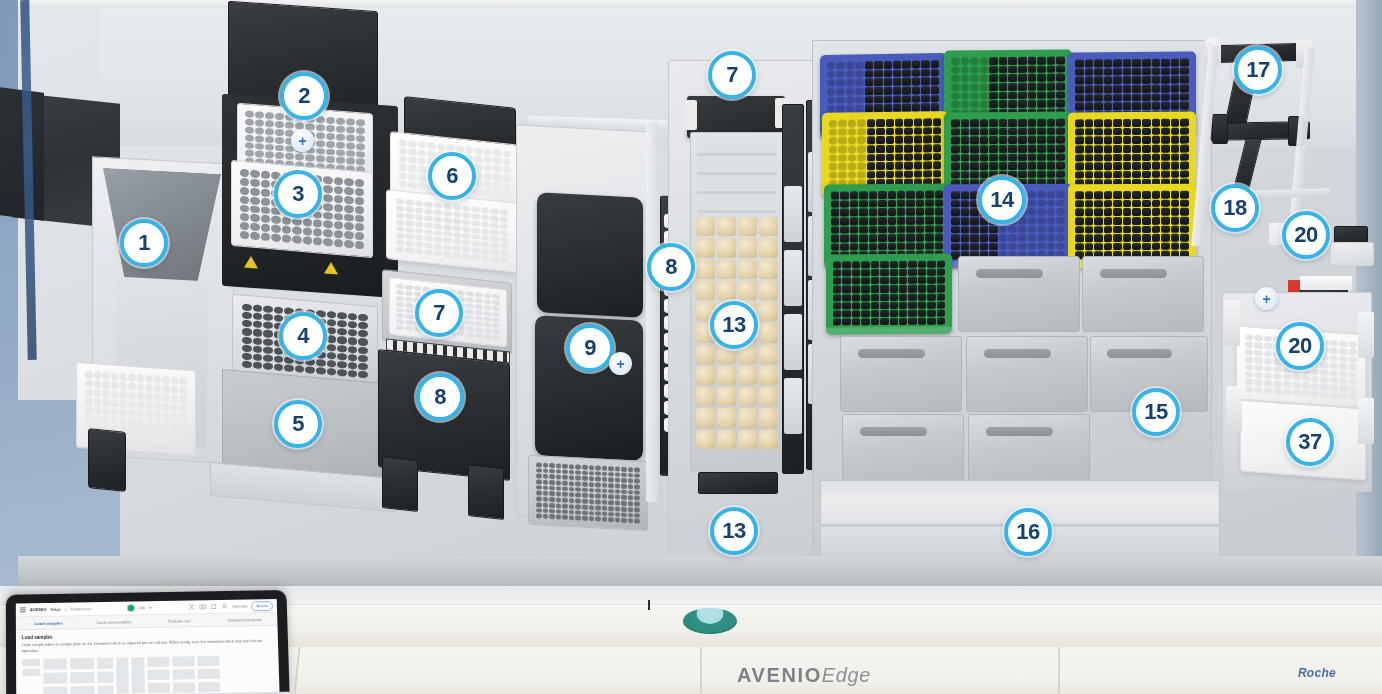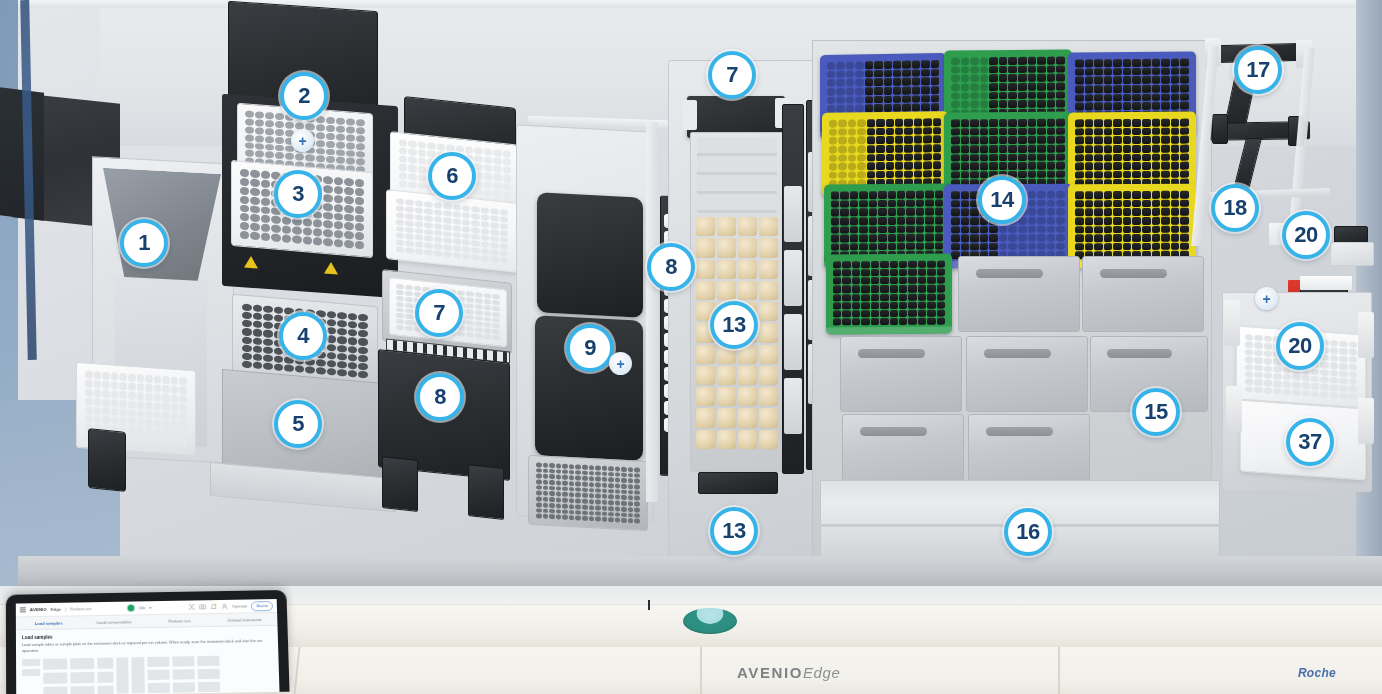--- a/index.html
+++ b/index.html
@@ -115,21 +115,21 @@
 
   .handle-oval {
     position: absolute; left: 683px; top: 608px; width: 54px; height: 26px;
     border-radius: 50%;
     background: radial-gradient(ellipse at 50% 22%, #b9e4e8 0%, #a9dde2 34%, #2e9183 36%, #2b8a7d 100%);
     box-shadow: inset 0 -1px 2px rgba(0,0,0,.2);
   }
 
   .brand-avenio {
     position: absolute; left: 737px; top: 664px;
-    font-size: 15px; letter-spacing: 1.6px; color: #8c8f93;
+    font-size: 20px; letter-spacing: 1.6px; color: #8c8f93;
   }
   .brand-avenio b { font-weight: 700; color: #7e8186; }
   .brand-avenio span { font-style: italic; font-weight: 400; letter-spacing: .6px; }
 
   .roche-logo {
     position: absolute; left: 1280px; top: 662px;
     width: 74px; height: 22px;
     display:flex; align-items:center; justify-content:center;
     color: #4a6fa8; font-weight: 700; font-size: 12px; font-style: italic;
     letter-spacing: .3px;

